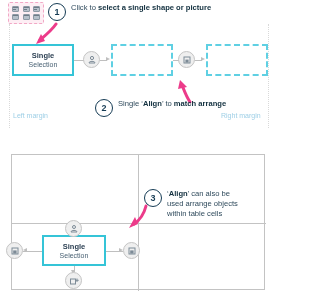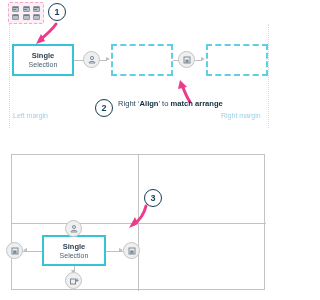--- a/index.html
+++ b/index.html
@@ -117,20 +117,21 @@
           <i class="s"></i>
         </span>
     </div>
   </div>
 
   <div class="guide" id="guide-left"></div>
   <div class="guide" id="guide-right"></div>
 
   <div class="callout" style="left:48px;top:3px;">
     <div class="cnum">1</div>
+    <div class="ctext"><span>Click to </span><b>select a single shape or picture</b></div>
   </div>
 
   <svg class="pink-arrow" style="left:30px;top:22px;" width="28" height="24">
     <path d="M26,2 C22,8 16,13 10,18" stroke="#ec3b8a" stroke-width="3" fill="none" stroke-linecap="round"></path>
     <path d="M6,22 L15,19 L11,12 Z" fill="#ec3b8a"></path>
   </svg>
 
   <div class="shape-solid" style="left:12px;top:44px;width:62px;height:32px;">
     <div class="s-title">Single</div>
     <div class="s-sub">Selection</div>
@@ -164,36 +165,39 @@
 
   <div class="shape-dashed" style="left:206px;top:44px;width:62px;height:32px;"></div>
 
   <svg class="pink-arrow" style="left:174px;top:78px;" width="26" height="26">
     <path d="M16,24 C12,18 10,12 8,7" stroke="#ec3b8a" stroke-width="3" fill="none" stroke-linecap="round"></path>
     <path d="M6,2 L13,9 L4,11 Z" fill="#ec3b8a"></path>
   </svg>
 
   <div class="callout" style="left:95px;top:99px;">
     <div class="cnum">2</div>
-    <div class="ctext"><span>Right ‘</span><b>Align</b><span>’ to </span><b>match arrange</b></div>
+    <div class="ctext"><span>Single ‘</span><b>Align</b><span>’ to </span><b>match arrange</b></div>
   </div>
 
   <div class="mlabel" style="left:13px;top:112px;">Left margin</div>
   <div class="mlabel" style="left:221px;top:112px;">Right margin</div>
 </div>
 
 <div class="panel" id="panel-bottom">
 
   <div class="tbl" style="left:11px;top:9px;width:254px;height:136px;">
     <div class="tline h" style="left:0;top:68px;width:254px;"></div>
     <div class="tline v" style="left:126px;top:0;height:136px;"></div>
   </div>
 
   <div class="callout" style="left:144px;top:44px;">
     <div class="cnum">3</div>
+    <div class="ctext"><span>‘</span><b>Align</b><span>’ can also be
+used arrange objects
+within table cells</span></div>
   </div>
 
   <svg class="pink-arrow" style="left:118px;top:58px;" width="30" height="28">
     <path d="M28,3 C26,11 22,17 16,21" stroke="#ec3b8a" stroke-width="3" fill="none" stroke-linecap="round"></path>
     <path d="M11,25 L20,21 L17,14 Z" fill="#ec3b8a"></path>
   </svg>
 
   <div class="conn h" style="left:23px;top:105.5px;width:19px;"></div>
   <div class="arrow-h arrow-l" style="left:23px;top:103px;"></div>
   <div class="conn h" style="left:105px;top:105.5px;width:18px;"></div>

